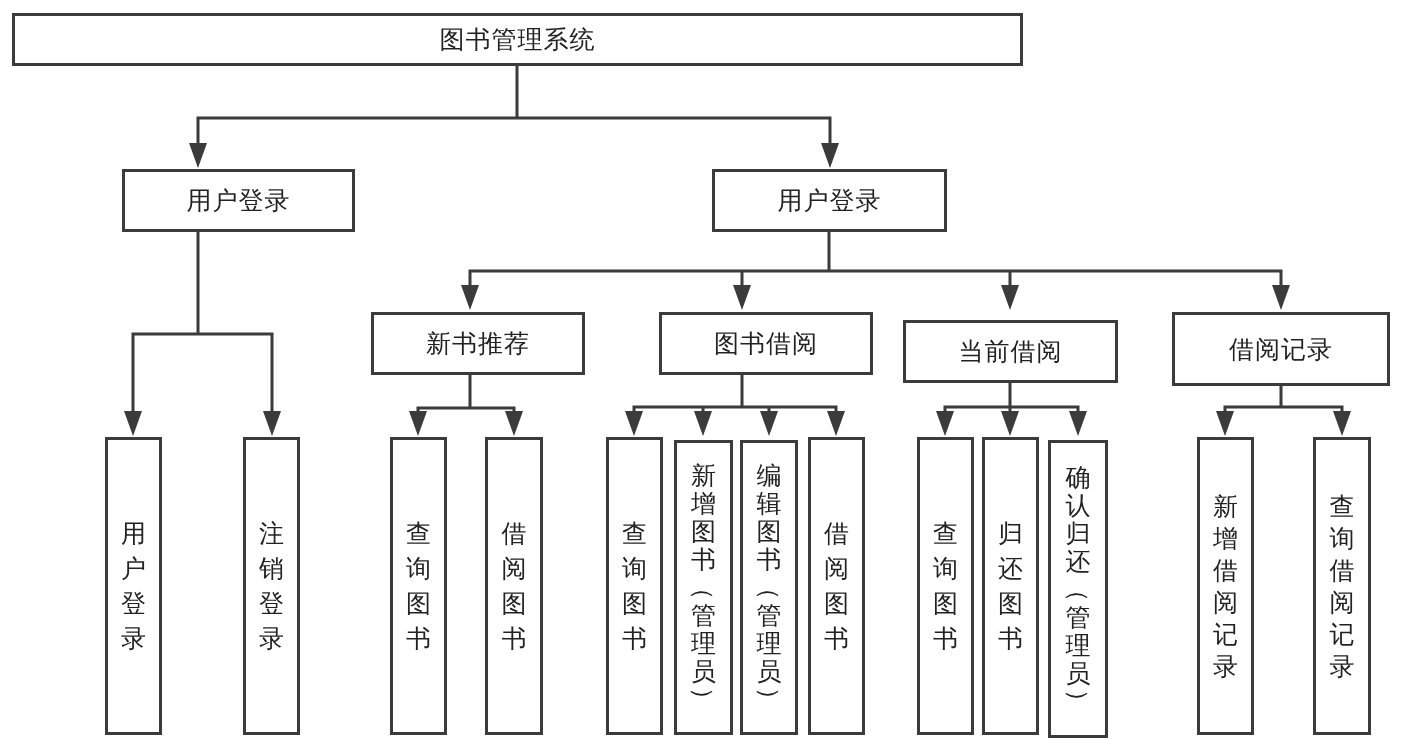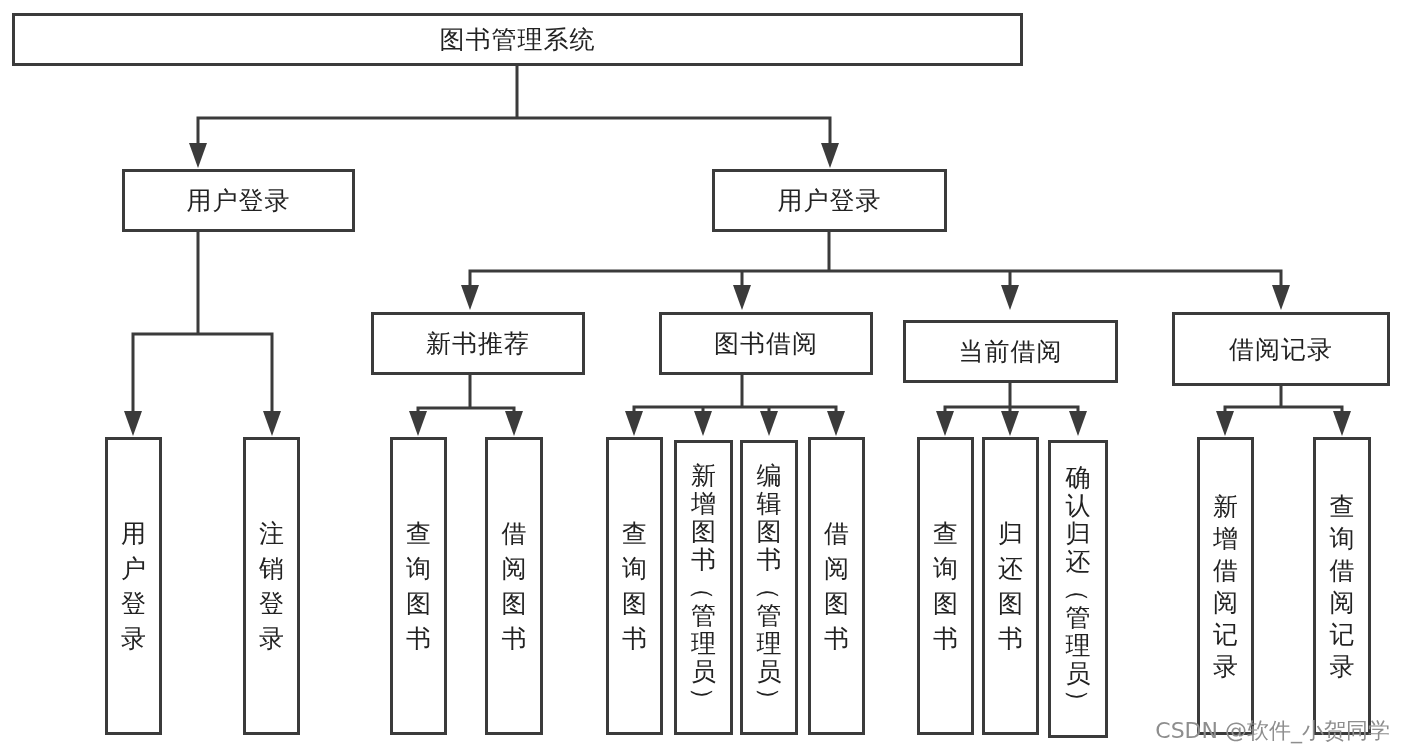--- a/index.html
+++ b/index.html
@@ -249,15 +249,14 @@
     <span class="vtext sp-md">
         <span>查</span>
         <span>询</span>
         <span>借</span>
         <span>阅</span>
         <span>记</span>
         <span>录</span>
       </span>
   </div>
 
-  <div class="watermark">CSDN @软件_小贺同学</div>
 
 </div>
 
 </body></html>

